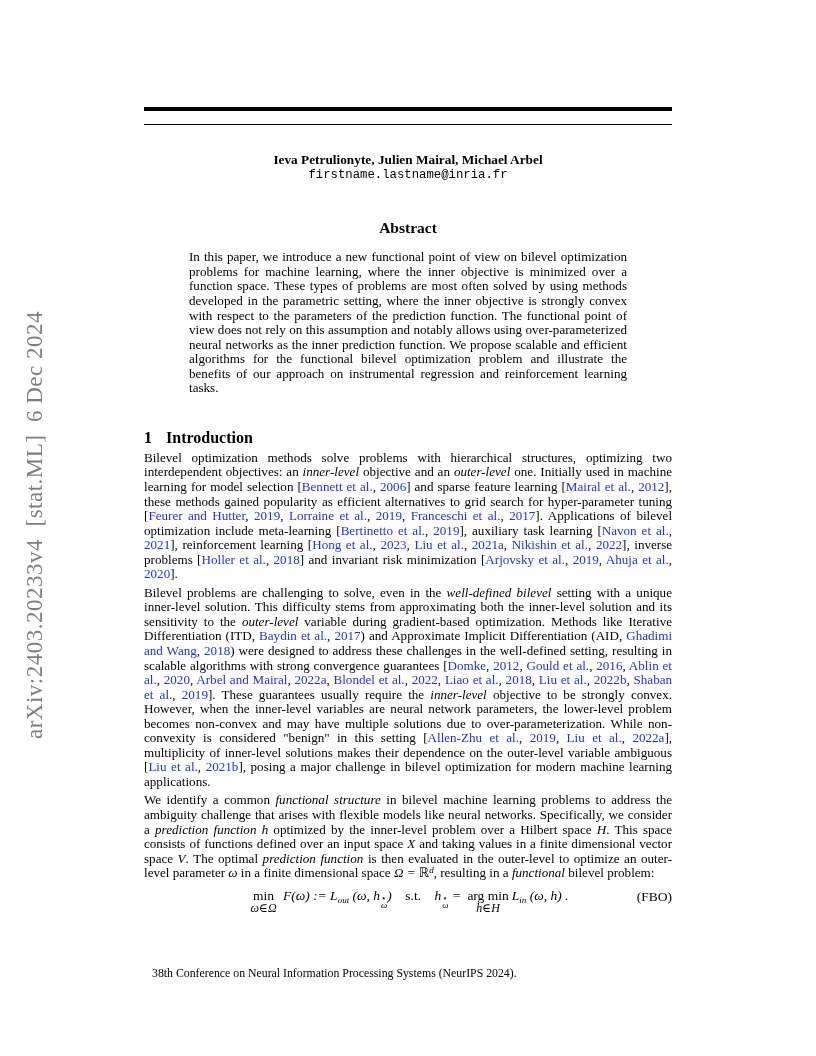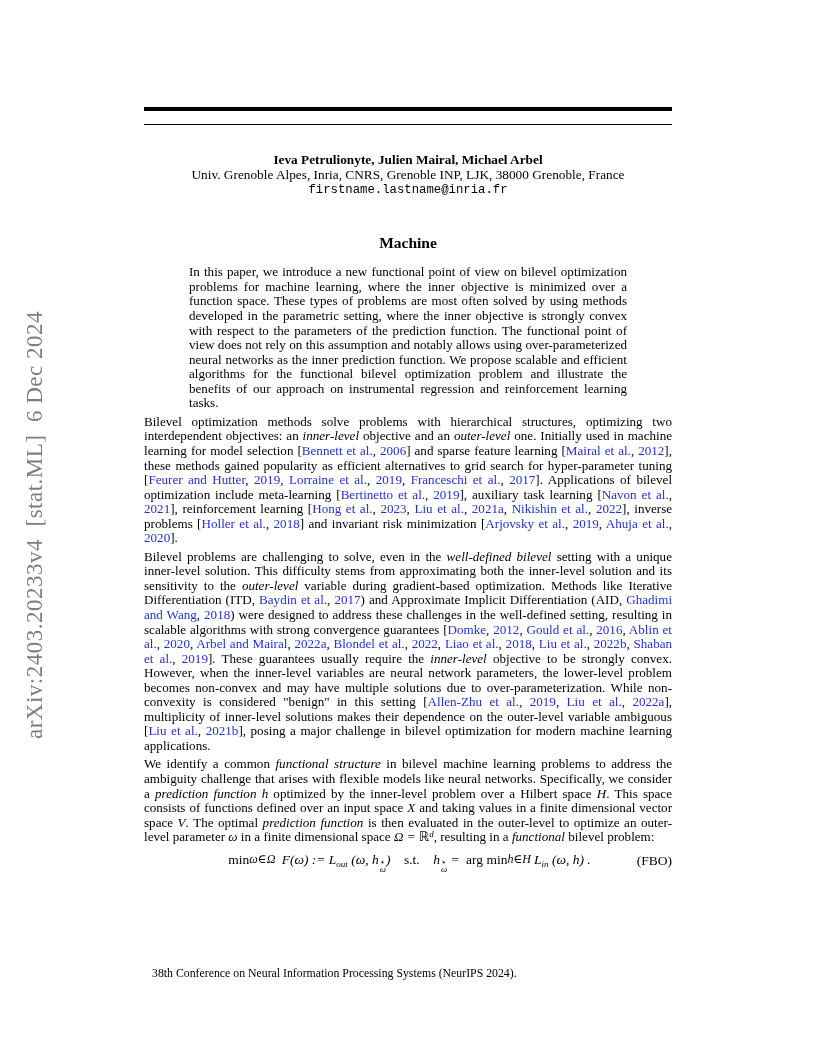--- a/index.html
+++ b/index.html
@@ -141,21 +141,21 @@
     font-size: 8.8px;
     line-height: 7.2px;
     font-style: italic;
     position: relative;
     top: 1px;
     margin-left: 1px;
     font-family: "Liberation Serif", "DejaVu Serif", "DejaVu Sans", serif;
   }
   .eq-under {
     display: inline-flex;
-    flex-direction: row;
+    flex-direction: column;
     align-items: center;
     margin: 0 3px;
   }
   .eq-under .eq-under-base { font-style: normal; }
   .eq-under .eq-under-sub {
     font-size: 12px;
     font-style: italic;
     line-height: 9.5px;
     font-family: "Liberation Serif", "DejaVu Serif", "DejaVu Sans", serif;
   }
@@ -177,26 +177,26 @@
 <body>
 
 <div class="page">
   <div class="watermark">arXiv:2403.20233v4  [stat.ML]  6 Dec 2024</div>
 
   <div class="content">
     <div class="rule-thick"></div>
     <div class="rule-thin"></div>
 
     <div class="authors">Ieva Petrulionyte, Julien Mairal, Michael Arbel</div>
-    <div class="affiliation">Univ. Grenoble Alpes, Inria, CNRS, Grenoble INP, LJK, 38000 Grenoble, France</div>
     <div class="email">firstname.lastname@inria.fr</div>
 
-    <h2 class="abstract-heading">Machine</h2>
+    <h2 class="abstract-heading">Abstract</h2>
     <p class="abstract-body">In this paper, we introduce a new functional point of view on bilevel optimization problems for machine learning, where the inner objective is minimized over a function space. These types of problems are most often solved by using methods developed in the parametric setting, where the inner objective is strongly convex with respect to the parameters of the prediction function. The functional point of view does not rely on this assumption and notably allows using over-parameterized neural networks as the inner prediction function. We propose scalable and efficient algorithms for the functional bilevel optimization problem and illustrate the benefits of our approach on instrumental regression and reinforcement learning tasks.</p>
 
+    <h3 class="section-heading"><span class="sec-num">1</span><span>Introduction</span></h3>
 
     <div class="para"><span class="seg-n">Bilevel optimization methods solve problems with hierarchical structures, optimizing two interdependent objectives: an </span><span class="seg-i">inner-level</span><span class="seg-n"> objective and an </span><span class="seg-i">outer-level</span><span class="seg-n"> one. Initially used in machine learning for model selection [</span><span class="seg-c">Bennett et al.</span><span class="seg-n">, </span><span class="seg-c">2006</span><span class="seg-n">] and sparse feature learning [</span><span class="seg-c">Mairal et al.</span><span class="seg-n">, </span><span class="seg-c">2012</span><span class="seg-n">], these methods gained popularity as efficient alternatives to grid search for hyper-parameter tuning [</span><span class="seg-c">Feurer and Hutter</span><span class="seg-n">, </span><span class="seg-c">2019</span><span class="seg-n">, </span><span class="seg-c">Lorraine et al.</span><span class="seg-n">, </span><span class="seg-c">2019</span><span class="seg-n">, </span><span class="seg-c">Franceschi et al.</span><span class="seg-n">, </span><span class="seg-c">2017</span><span class="seg-n">]. Applications of bilevel optimization include meta-learning [</span><span class="seg-c">Bertinetto et al.</span><span class="seg-n">, </span><span class="seg-c">2019</span><span class="seg-n">], auxiliary task learning [</span><span class="seg-c">Navon et al.</span><span class="seg-n">, </span><span class="seg-c">2021</span><span class="seg-n">], reinforcement learning [</span><span class="seg-c">Hong et al.</span><span class="seg-n">, </span><span class="seg-c">2023</span><span class="seg-n">, </span><span class="seg-c">Liu et al.</span><span class="seg-n">, </span><span class="seg-c">2021a</span><span class="seg-n">, </span><span class="seg-c">Nikishin et al.</span><span class="seg-n">, </span><span class="seg-c">2022</span><span class="seg-n">], inverse problems [</span><span class="seg-c">Holler et al.</span><span class="seg-n">, </span><span class="seg-c">2018</span><span class="seg-n">] and invariant risk minimization [</span><span class="seg-c">Arjovsky et al.</span><span class="seg-n">, </span><span class="seg-c">2019</span><span class="seg-n">, </span><span class="seg-c">Ahuja et al.</span><span class="seg-n">, </span><span class="seg-c">2020</span><span class="seg-n">].</span></div>
     <div class="para"><span class="seg-n">Bilevel problems are challenging to solve, even in the </span><span class="seg-i">well-defined bilevel</span><span class="seg-n"> setting with a unique inner-level solution. This difficulty stems from approximating both the inner-level solution and its sensitivity to the </span><span class="seg-i">outer-level</span><span class="seg-n"> variable during gradient-based optimization. Methods like Iterative Differentiation (ITD, </span><span class="seg-c">Baydin et al.</span><span class="seg-n">, </span><span class="seg-c">2017</span><span class="seg-n">) and Approximate Implicit Differentiation (AID, </span><span class="seg-c">Ghadimi and Wang</span><span class="seg-n">, </span><span class="seg-c">2018</span><span class="seg-n">) were designed to address these challenges in the well-defined setting, resulting in scalable algorithms with strong convergence guarantees [</span><span class="seg-c">Domke</span><span class="seg-n">, </span><span class="seg-c">2012</span><span class="seg-n">, </span><span class="seg-c">Gould et al.</span><span class="seg-n">, </span><span class="seg-c">2016</span><span class="seg-n">, </span><span class="seg-c">Ablin et al.</span><span class="seg-n">, </span><span class="seg-c">2020</span><span class="seg-n">, </span><span class="seg-c">Arbel and Mairal</span><span class="seg-n">, </span><span class="seg-c">2022a</span><span class="seg-n">, </span><span class="seg-c">Blondel et al.</span><span class="seg-n">, </span><span class="seg-c">2022</span><span class="seg-n">, </span><span class="seg-c">Liao et al.</span><span class="seg-n">, </span><span class="seg-c">2018</span><span class="seg-n">, </span><span class="seg-c">Liu et al.</span><span class="seg-n">, </span><span class="seg-c">2022b</span><span class="seg-n">, </span><span class="seg-c">Shaban et al.</span><span class="seg-n">, </span><span class="seg-c">2019</span><span class="seg-n">]. These guarantees usually require the </span><span class="seg-i">inner-level</span><span class="seg-n"> objective to be strongly convex. However, when the inner-level variables are neural network parameters, the lower-level problem becomes non-convex and may have multiple solutions due to over-parameterization. While non-convexity is considered "benign" in this setting [</span><span class="seg-c">Allen-Zhu et al.</span><span class="seg-n">, </span><span class="seg-c">2019</span><span class="seg-n">, </span><span class="seg-c">Liu et al.</span><span class="seg-n">, </span><span class="seg-c">2022a</span><span class="seg-n">], multiplicity of inner-level solutions makes their dependence on the outer-level variable ambiguous [</span><span class="seg-c">Liu et al.</span><span class="seg-n">, </span><span class="seg-c">2021b</span><span class="seg-n">], posing a major challenge in bilevel optimization for modern machine learning applications.</span></div>
     <div class="para"><span class="seg-n">We identify a common </span><span class="seg-i">functional structure</span><span class="seg-n"> in bilevel machine learning problems to address the ambiguity challenge that arises with flexible models like neural networks. Specifically, we consider a </span><span class="seg-i">prediction function</span><span class="seg-n"> </span><span class="seg-m">h</span><span class="seg-n"> optimized by the inner-level problem over a Hilbert space </span><span class="seg-m">H</span><span class="seg-n">. This space consists of functions defined over an input space </span><span class="seg-m">X</span><span class="seg-n"> and taking values in a finite dimensional vector space </span><span class="seg-m">V</span><span class="seg-n">. The optimal </span><span class="seg-i">prediction function</span><span class="seg-n"> is then evaluated in the outer-level to optimize an outer-level parameter </span><span class="seg-m">ω</span><span class="seg-n"> in a finite dimensional space </span><span class="seg-m">Ω = ℝ</span><span class="seg-sup">d</span><span class="seg-n">, resulting in a </span><span class="seg-i">functional</span><span class="seg-n"> bilevel problem:</span></div>
 
     <div class="equation">
       <span class="eq-under"><span class="eq-under-base">min</span><span class="eq-under-sub">ω∈Ω</span></span>
         <span class="eq-m"> F(ω) := </span>
         <span class="eq-group"><span class="eq-m">L</span><span class="eq-sub">out</span></span>
         <span class="eq-m"> (ω, </span>

